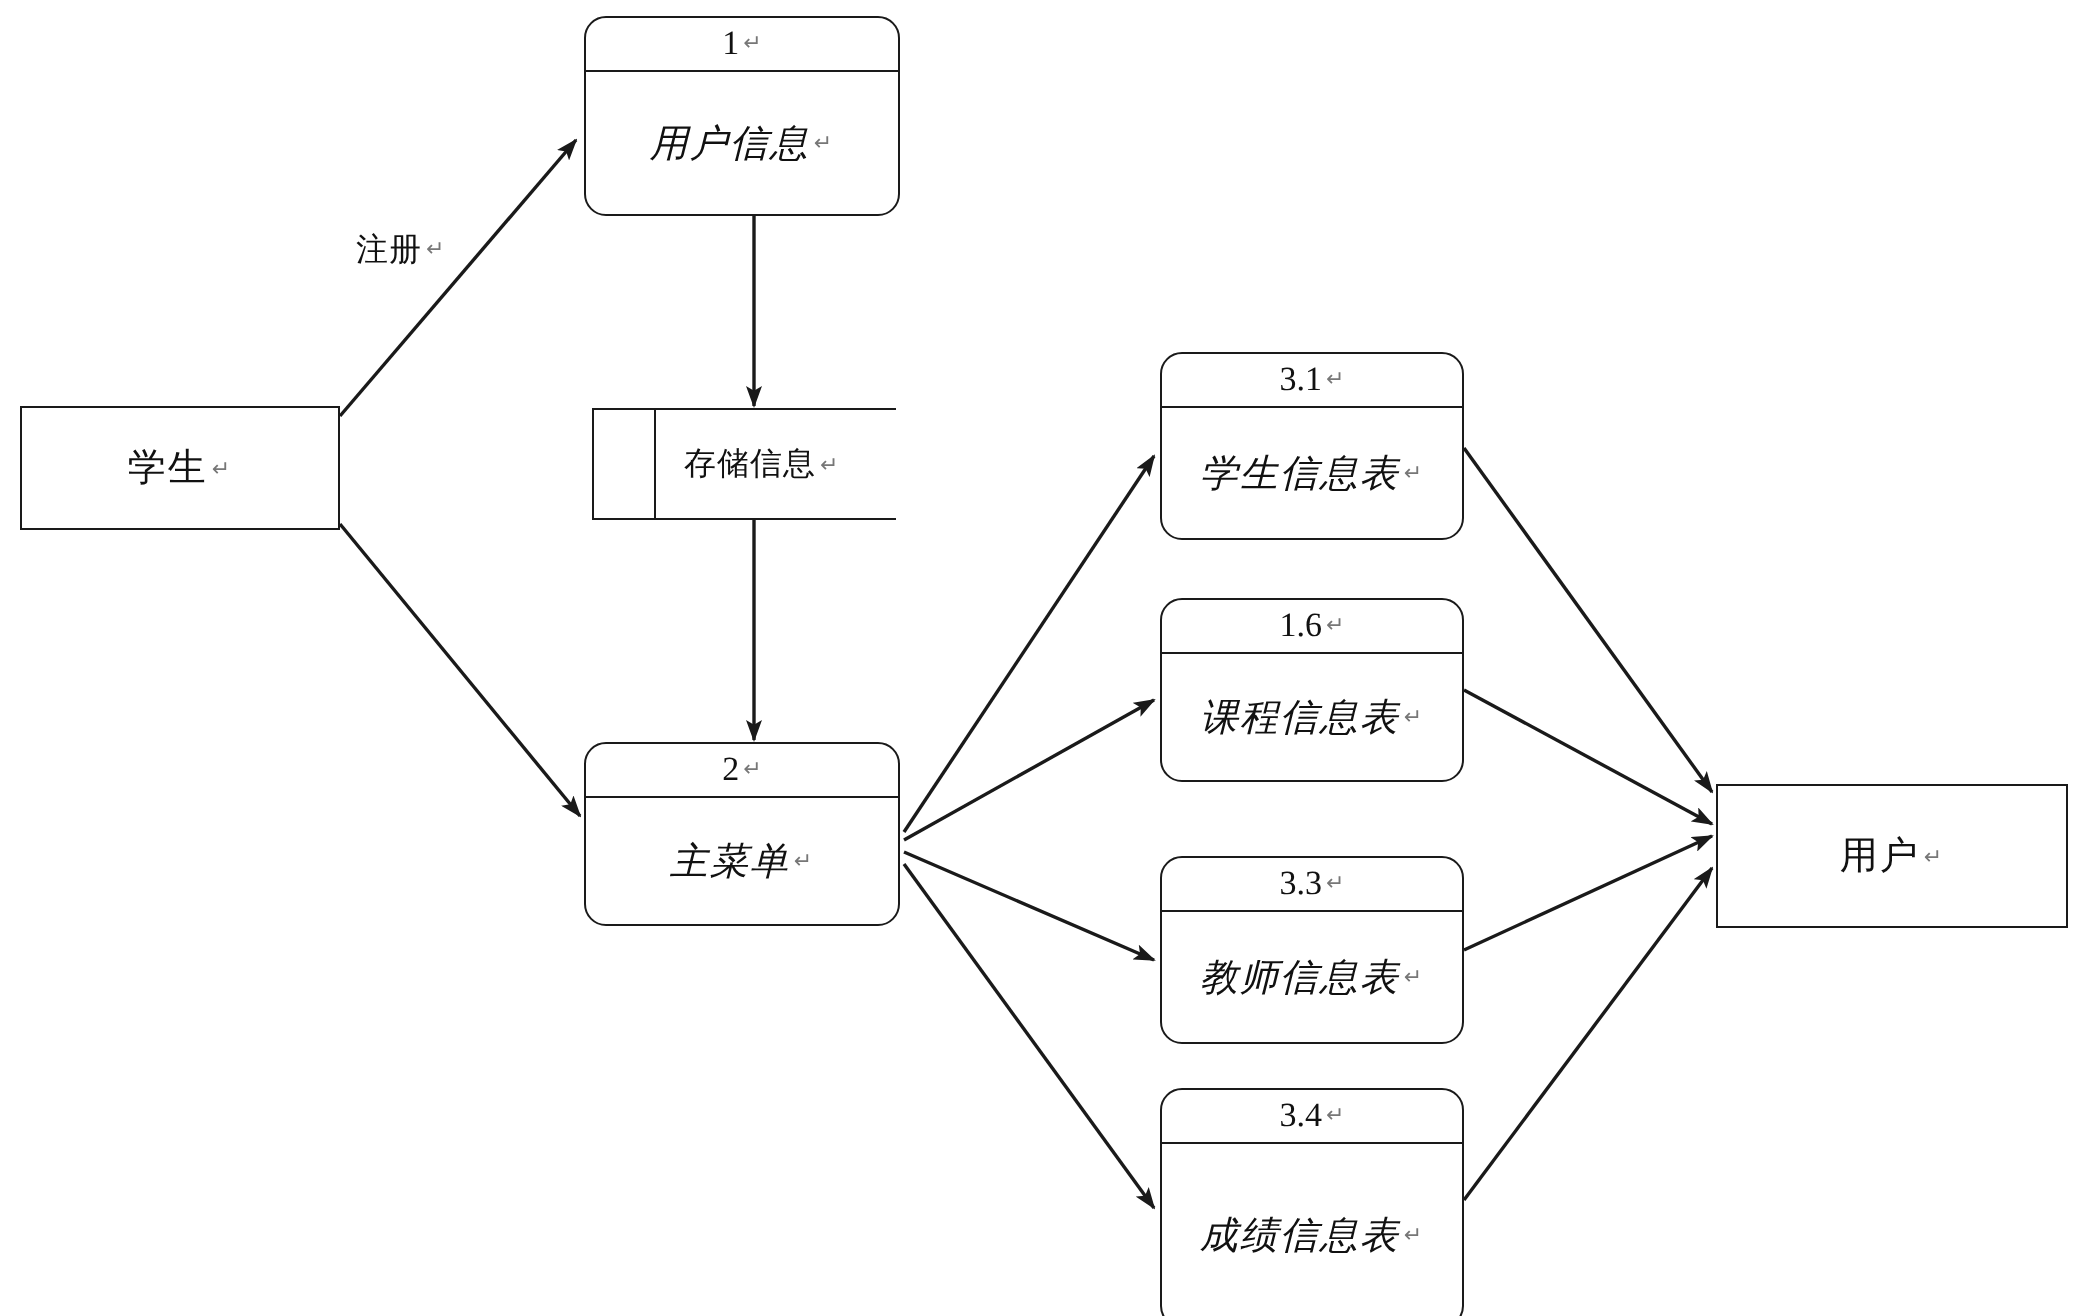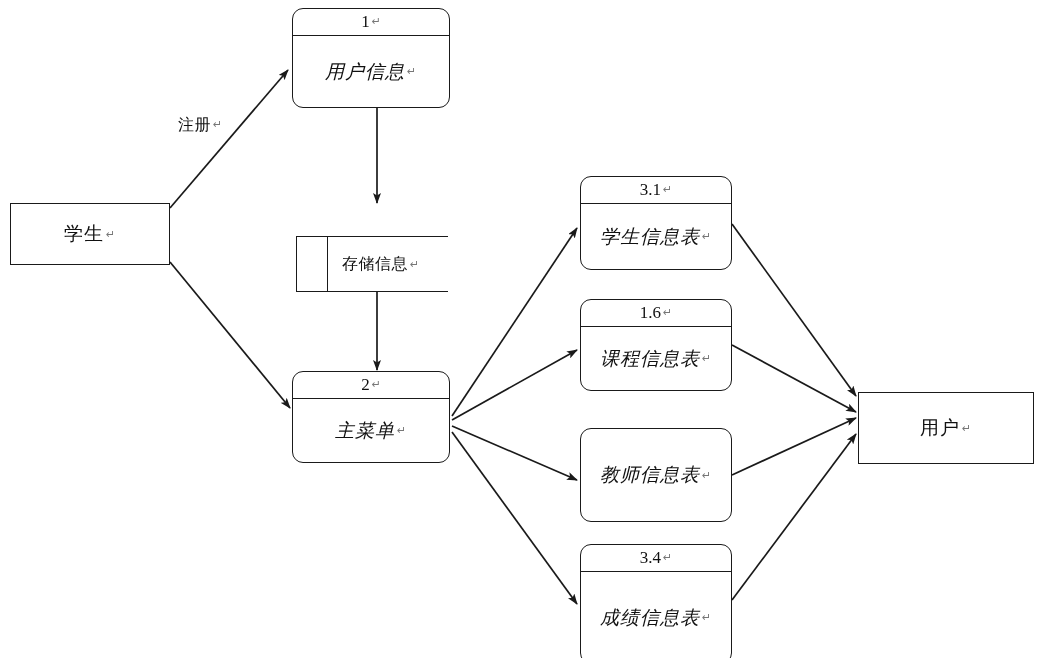--- a/index.html
+++ b/index.html
@@ -190,37 +190,40 @@
     <div class="proc-num">
       <span>1.6</span><span class="pilcrow">↵</span>
     </div>
     <div class="proc-name">
       <span>课程信息表</span>
         <span class="pilcrow">↵</span>
     </div>
   </div>
 
   <div class="node process" id="node-p33" style="left: 580px; top: 428px; width: 152px; height: 94px;">
+    <div class="proc-num">
+      <span>3.3</span><span class="pilcrow">↵</span>
+    </div>
     <div class="proc-name">
       <span>教师信息表</span>
         <span class="pilcrow">↵</span>
     </div>
   </div>
 
   <div class="node process" id="node-p34" style="left: 580px; top: 544px; width: 152px; height: 120px;">
     <div class="proc-num">
       <span>3.4</span><span class="pilcrow">↵</span>
     </div>
     <div class="proc-name">
       <span>成绩信息表</span>
         <span class="pilcrow">↵</span>
     </div>
   </div>
 
-  <div class="node datastore" id="node-ds1" style="left: 296px; top: 204px; width: 152px; height: 56px; margin-top: 32px;">
+  <div class="node datastore" id="node-ds1" style="left: 296px; top: 204px; width: 152px; height: 56px;">
     <div class="ds-key"></div>
     <div class="ds-name">
       <span>存储信息</span>
         <span class="pilcrow">↵</span>
     </div>
   </div>
 
   <div class="edge-label" id="label-register" style="left: 178px; top: 115px;">
     <span>注册</span><span class="pilcrow">↵</span>
   </div>

